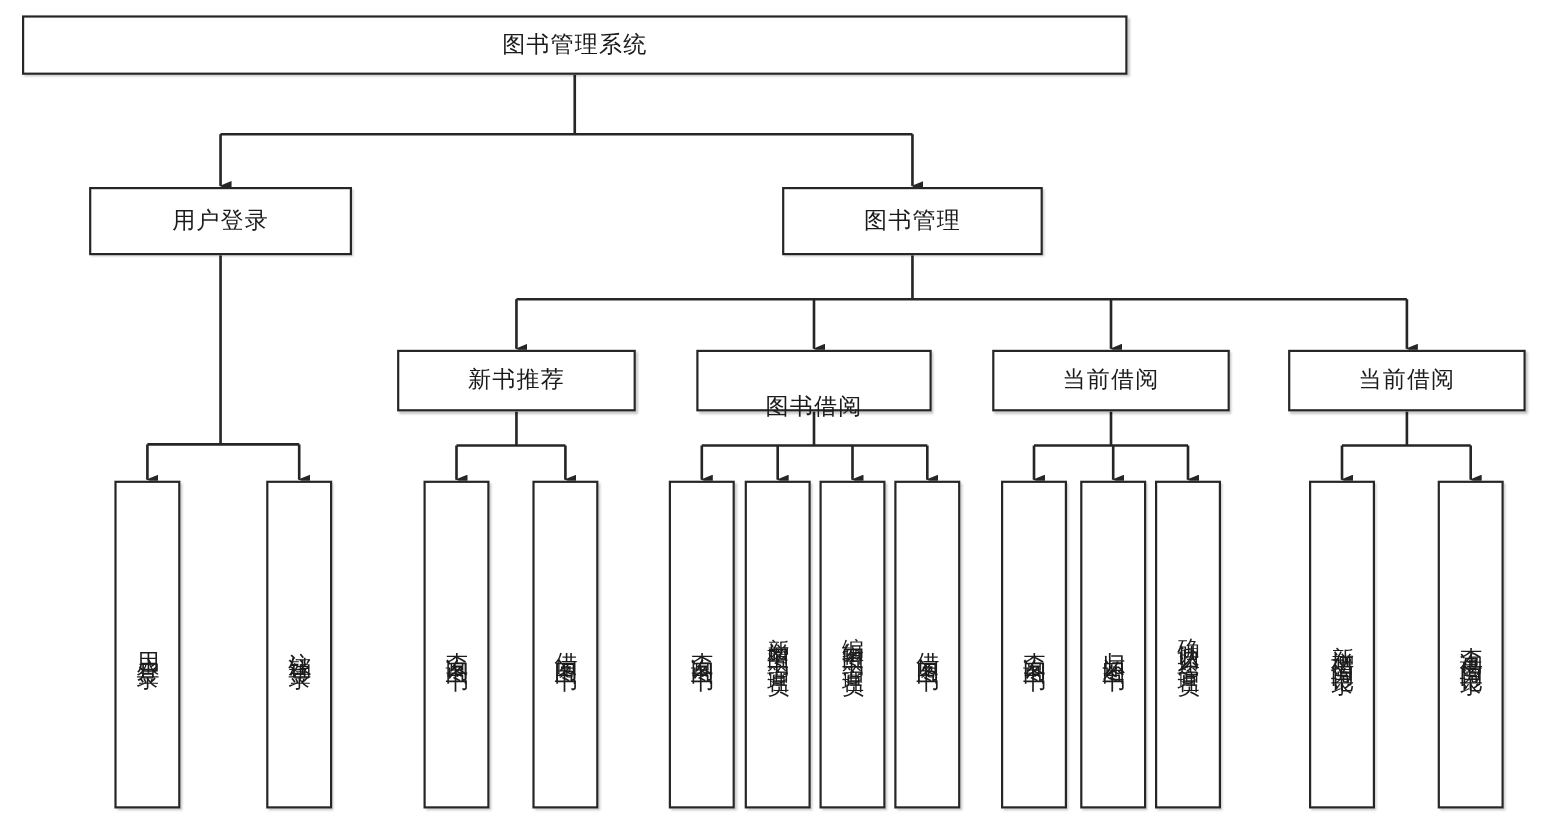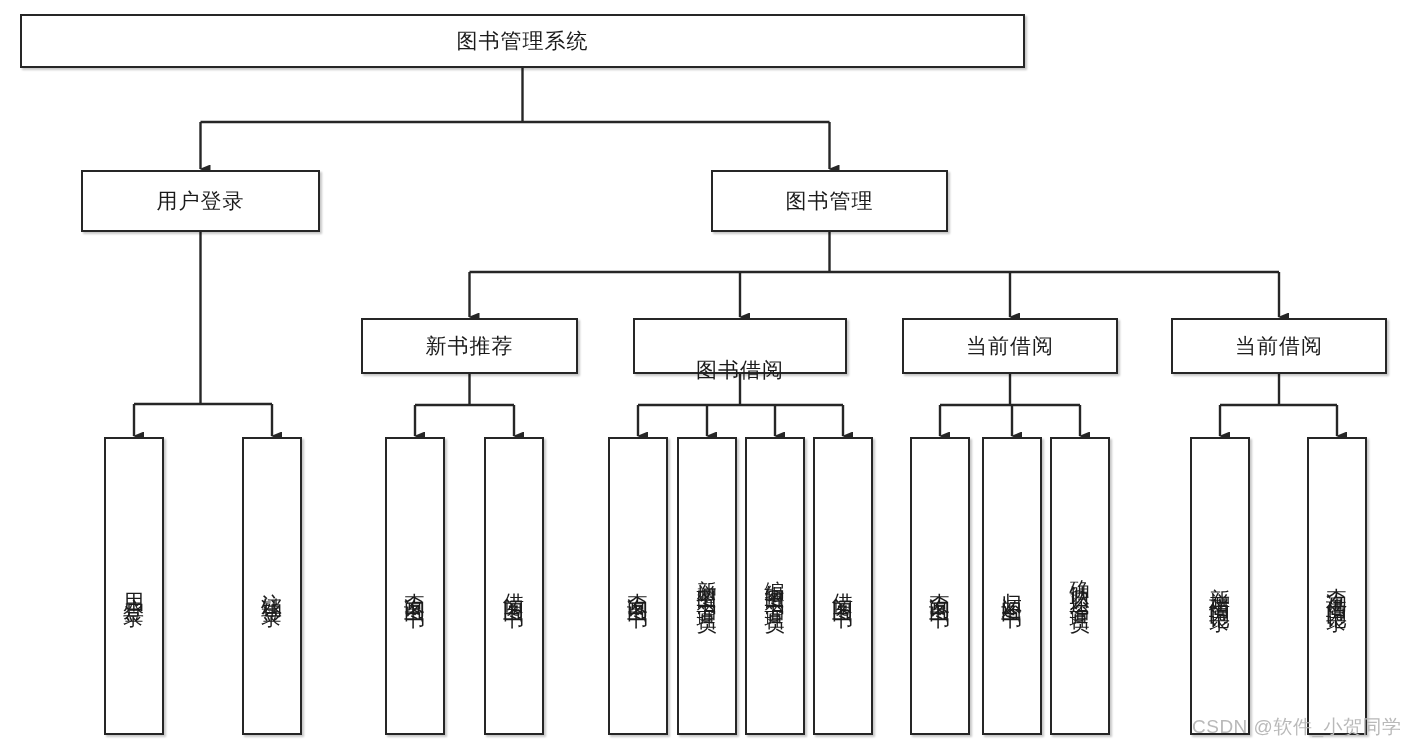--- a/index.html
+++ b/index.html
@@ -161,14 +161,13 @@
       <div class="node-box vertical" style="left: 1050px; top: 437px; width: 60px; height: 298px; border-color: rgb(38, 38, 38); background: rgb(255, 255, 255);">
         <span class="node-label" style="color: rgb(27, 27, 27); font-size: 20px;">确认归还（管理员）</span>
       </div>
       <div class="node-box vertical" style="left: 1190px; top: 437px; width: 60px; height: 298px; border-color: rgb(38, 38, 38); background: rgb(255, 255, 255);">
         <span class="node-label" style="color: rgb(27, 27, 27); font-size: 21px;">新增借阅记录</span>
       </div>
       <div class="node-box vertical" style="left: 1307px; top: 437px; width: 60px; height: 298px; border-color: rgb(38, 38, 38); background: rgb(255, 255, 255);">
         <span class="node-label" style="color: rgb(27, 27, 27); font-size: 21px;">查询借阅记录</span>
       </div>
     </div>
-  <div class="watermark" style="left:1192px; top:714px;">CSDN @软件_小贺同学</div>
 </div>
 
 </body></html>

